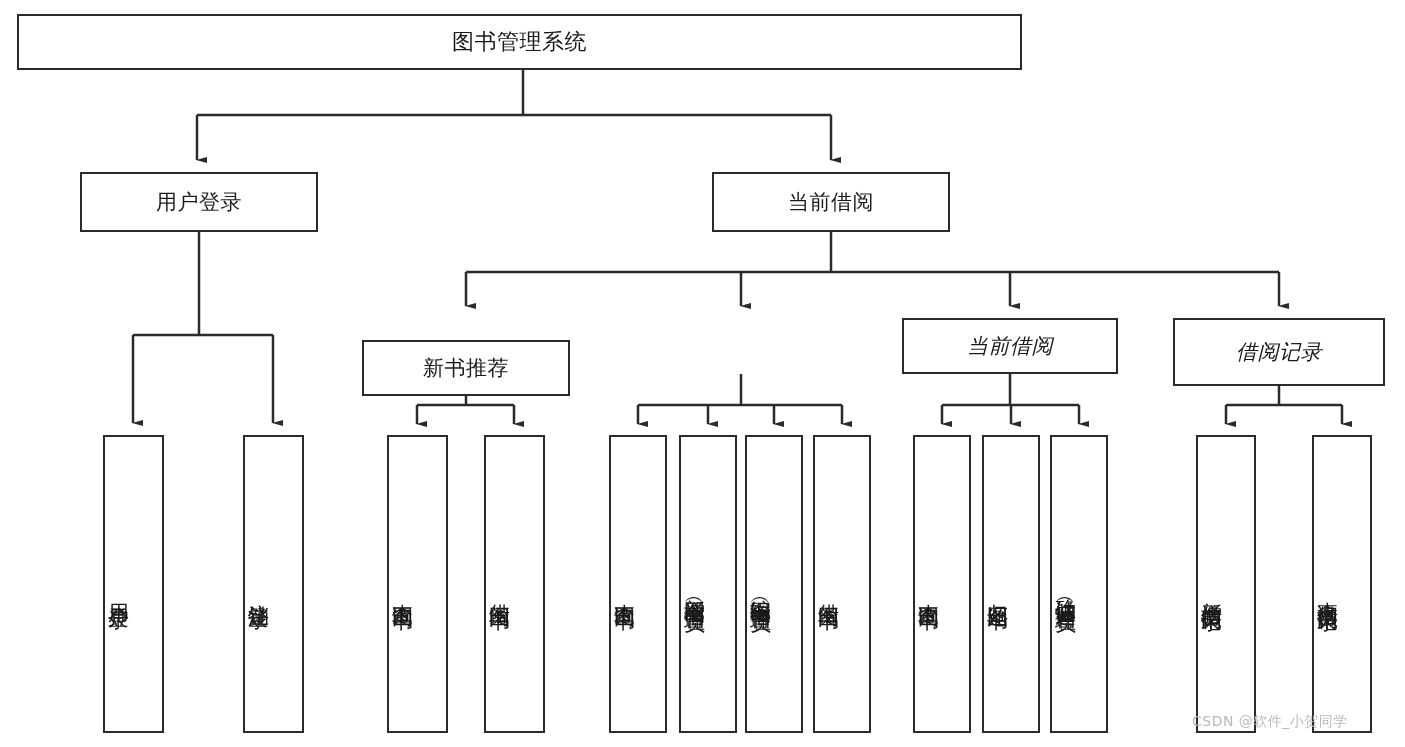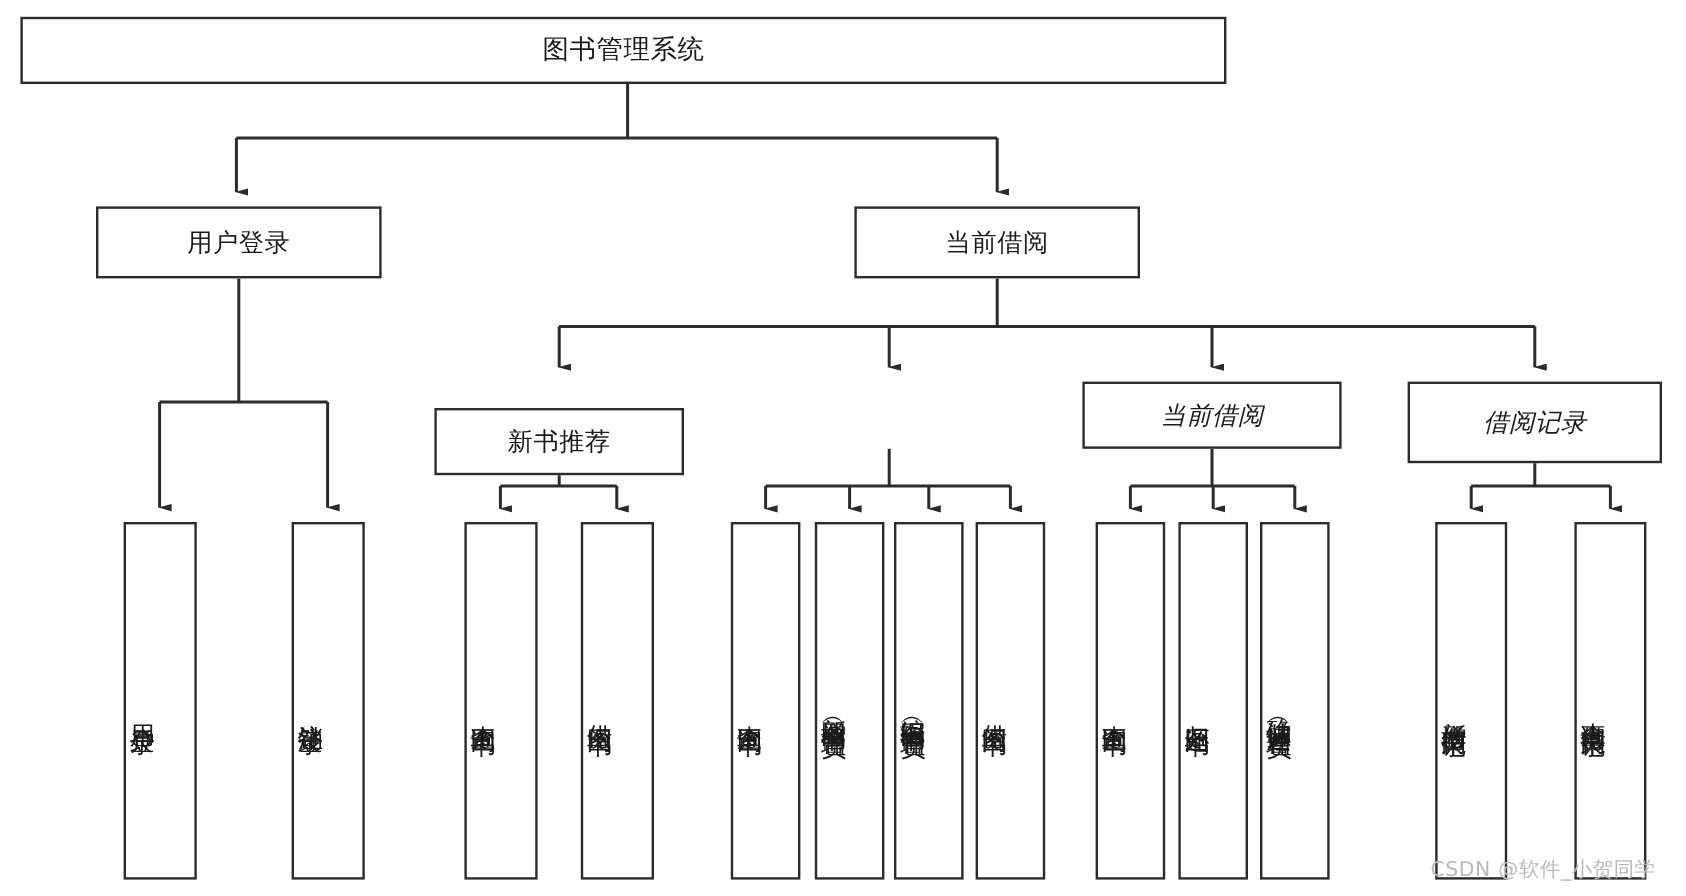--- a/index.html
+++ b/index.html
@@ -65,21 +65,21 @@
   .node.vertical .node-label {
     writing-mode: vertical-rl;
     text-orientation: upright;
     font-size: 21px;
     line-height: 1.22;
     letter-spacing: 2px;
     white-space: nowrap;
   }
   .watermark {
     position: absolute;
-    font-size: 17px;
+    font-size: 14px;
     color: #b9b9b9;
     white-space: nowrap;
     letter-spacing: 0.5px;
     pointer-events: none;
   }
 </style>
 </head>
 <body>
 
 <div id="diagram-root">

